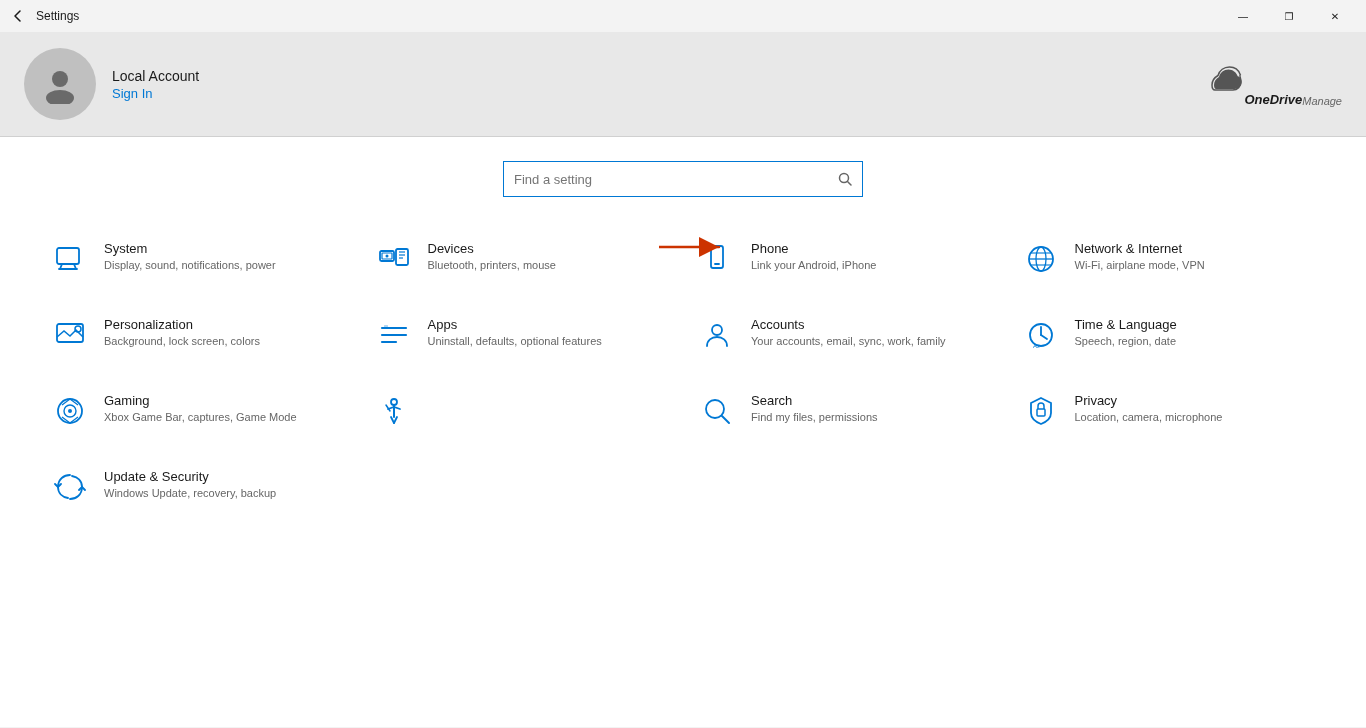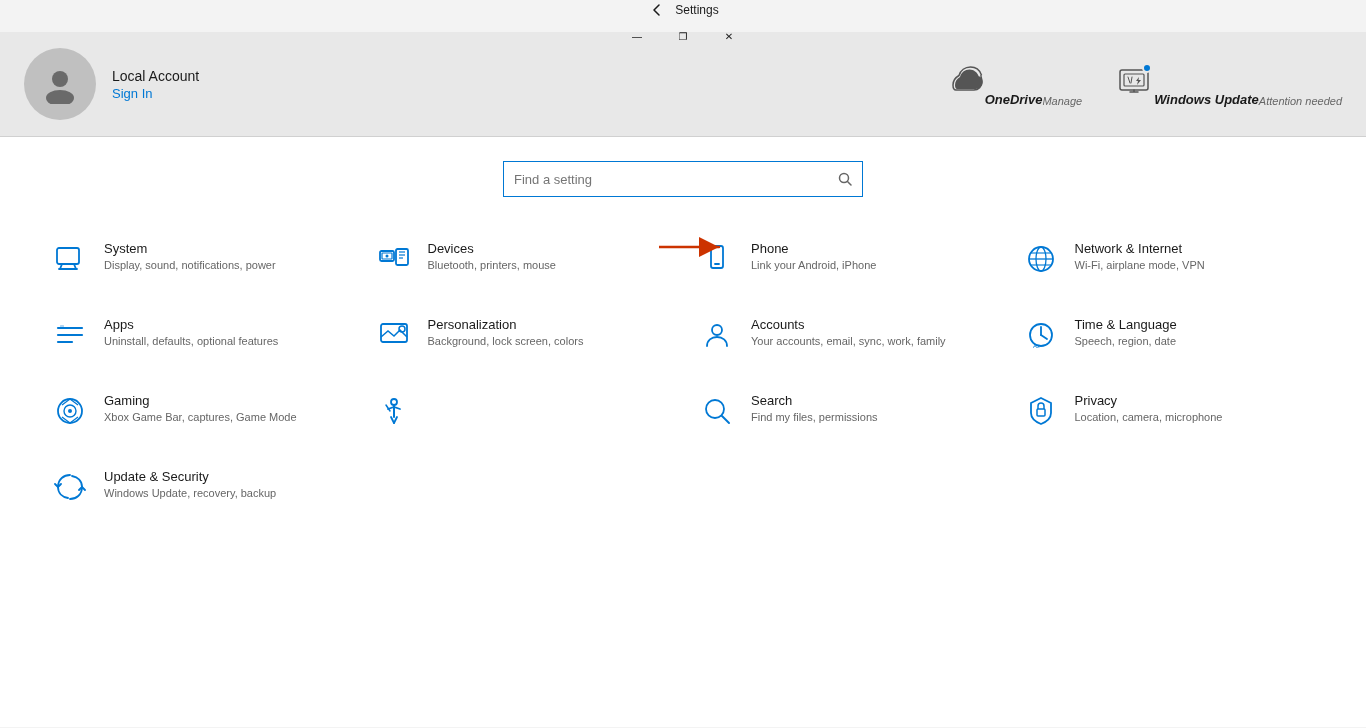--- a/index.html
+++ b/index.html
@@ -13,21 +13,20 @@
       color: #1a1a1a;
     }
     
     .titlebar {
       display: flex;
       align-items: center;
       justify-content: space-between;
       background: #f3f3f3;
       height: 32px;
       padding: 0 8px;
-      flex-direction: column;
     }
     .titlebar-left {
       display: flex;
       align-items: center;
       gap: 8px;
     }
     .titlebar-title {
       font-size: 12px;
       color: #1a1a1a;
     }
@@ -227,34 +226,20 @@
       <div class="widget-icon-container">
         <svg width="36" height="36" viewBox="0 0 36 36">
           <path d="M6 22c0-4 2.5-7.5 6-9.5 1.5-5 6-8.5 11.5-8.5 5 0 9.2 3.2 10.8 7.7C33 12.5 35 15.5 35 19c0 4.4-3.6 8-8 8H9C7.3 27 6 25.7 6 22z" fill="none" stroke="#555" stroke-width="1.5"></path>
           <path d="M8 22c0-3.5 2-6.5 5-8 1-4.5 5-7.5 9.5-7.5 4.2 0 7.8 2.8 9.2 6.7C34 13.5 35.5 16 35.5 19c0 3.8-3.1 7-7 7H10C8.9 26 8 24.7 8 22z" fill="#555"></path>
         </svg>
       </div>
       <span class="widget-label">OneDrive</span>
       <span class="widget-sublabel">Manage</span>
     </div>
 
-    <div class="widget">
-      <div class="widget-icon-container">
-        <svg width="36" height="36" viewBox="0 0 36 36">
-          <rect x="4" y="7" width="28" height="20" rx="2" fill="none" stroke="#555" stroke-width="1.5"></rect>
-          <rect x="8" y="11" width="20" height="12" rx="1" fill="none" stroke="#555" stroke-width="1.2"></rect>
-          <path d="M14 29h8M18 27v2" stroke="#555" stroke-width="1.5" stroke-linecap="round"></path>
-          <path d="M23 14l-3 4h2l-1 4 4-5h-2.5z" fill="#555"></path>
-          <path d="M12 14l2 6M16 14l-1 6" stroke="#555" stroke-width="1" stroke-linecap="round"></path>
-        </svg>
-        <div class="widget-dot"></div>
-      </div>
-      <span class="widget-label">Windows Update</span>
-      <span class="widget-sublabel">Attention needed</span>
-    </div>
 
   </div>
 </div>
 
 <div class="search-container">
   <div class="search-box">
     <input class="search-input" type="text" placeholder="Find a setting" style="">
     <button class="search-icon-btn">
       <svg width="14" height="14" viewBox="0 0 14 14">
         <circle cx="6" cy="6" r="4.5" fill="none" stroke="#666" stroke-width="1.5"></circle>
@@ -330,42 +315,42 @@
           </svg>
         </div>
         <div class="setting-text">
           <span class="setting-name">Network &amp; Internet</span>
           <span class="setting-desc">Wi-Fi, airplane mode, VPN</span>
         </div>
       </div>
       <div class="setting-item">
         <div class="setting-icon">
           <svg width="32" height="32" viewBox="0 0 32 32" fill="none">
+            <rect x="3" y="5" width="26" height="18" rx="2" stroke="#0078d4" stroke-width="1.8"></rect>
+            <path d="M3 18 L10 12 L16 17 L22 11 L29 18" stroke="#0078d4" stroke-width="1.5" fill="none"></path>
+            <circle cx="24" cy="10" r="3" fill="none" stroke="#0078d4" stroke-width="1.5"></circle>
+          </svg>
+        </div>
+        <div class="setting-text">
+          <span class="setting-name">Personalization</span>
+          <span class="setting-desc">Background, lock screen, colors</span>
+        </div>
+      </div>
+      <div class="setting-item">
+        <div class="setting-icon">
+          <svg width="32" height="32" viewBox="0 0 32 32" fill="none">
             <line x1="4" y1="9" x2="28" y2="9" stroke="#0078d4" stroke-width="2.2" stroke-linecap="round"></line>
             <line x1="4" y1="16" x2="28" y2="16" stroke="#0078d4" stroke-width="2.2" stroke-linecap="round"></line>
             <line x1="4" y1="23" x2="18" y2="23" stroke="#0078d4" stroke-width="2.2" stroke-linecap="round"></line>
             <rect x="6" y="6" width="4" height="3" rx="0.5" fill="#0078d4" opacity="0.3"></rect>
           </svg>
         </div>
         <div class="setting-text">
           <span class="setting-name">Apps</span>
           <span class="setting-desc">Uninstall, defaults, optional features</span>
-        </div>
-      </div>
-      <div class="setting-item">
-        <div class="setting-icon">
-          <svg width="32" height="32" viewBox="0 0 32 32" fill="none">
-            <rect x="3" y="5" width="26" height="18" rx="2" stroke="#0078d4" stroke-width="1.8"></rect>
-            <path d="M3 18 L10 12 L16 17 L22 11 L29 18" stroke="#0078d4" stroke-width="1.5" fill="none"></path>
-            <circle cx="24" cy="10" r="3" fill="none" stroke="#0078d4" stroke-width="1.5"></circle>
-          </svg>
-        </div>
-        <div class="setting-text">
-          <span class="setting-name">Personalization</span>
-          <span class="setting-desc">Background, lock screen, colors</span>
         </div>
       </div>
       <div class="setting-item">
         <div class="setting-icon">
           <svg width="32" height="32" viewBox="0 0 32 32" fill="none">
             <circle cx="16" cy="11" r="5" stroke="#0078d4" stroke-width="1.8"></circle>
             <path d="M6 27c0-5.5 4.5-9 10-9s10 3.5 10 9" stroke="#0078d4" stroke-width="1.8" stroke-linecap="round" fill="none"></path>
           </svg>
         </div>
         <div class="setting-text">

